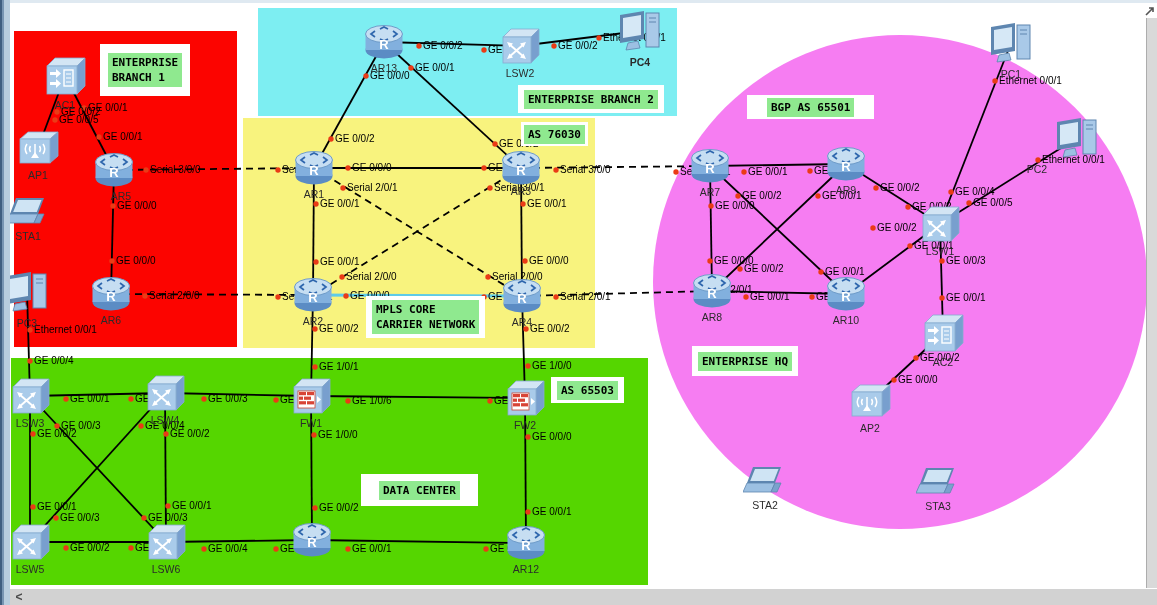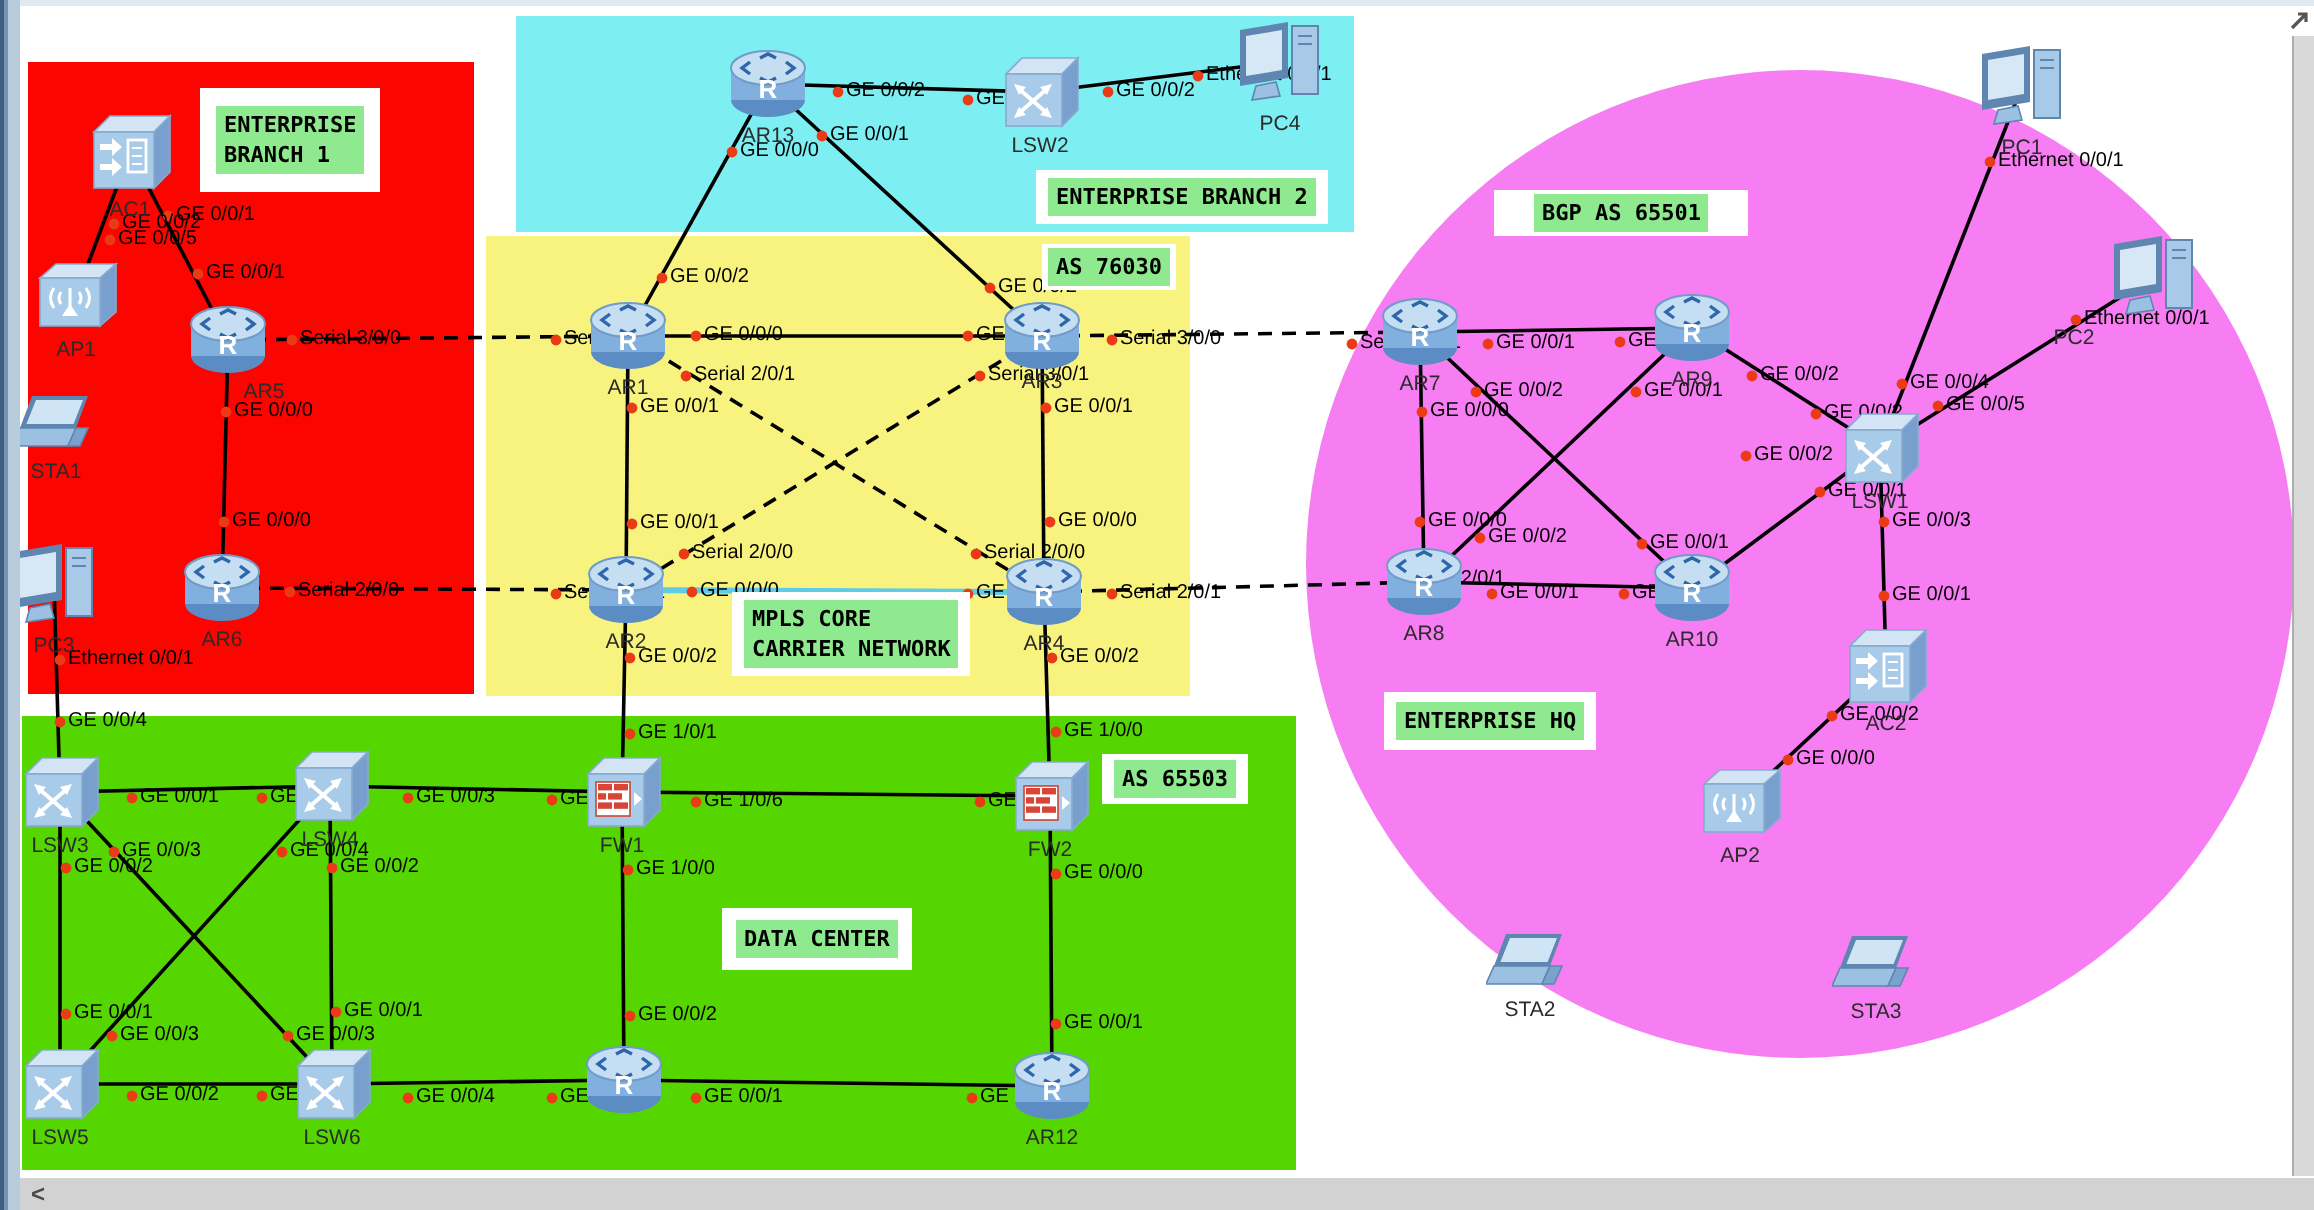--- a/index.html
+++ b/index.html
@@ -648,27 +648,27 @@
       <div class="node" style="left: 916px; top: 467px;"><svg width="44" height="32" viewBox="0 0 44 32">
           <polygon points="10,1 38,1 32,17 4,17" fill="#5e86b0"></polygon>
           <polygon points="12,3 35.5,3 30.8,15 7.2,15" fill="#cfe4f4"></polygon>
           <polygon points="4,17 32,17 28,26 0,26" fill="#9cc0e2" stroke="#5e86b0" stroke-width="0.8"></polygon>
           <polygon points="28,26 32,17 38,17 34,26" fill="#7aa2cc" stroke="#5e86b0" stroke-width="0.8"></polygon>
         </svg></div>
     </div>
   <div id="devlabels">
       <div class="dl" style="left: 29px; top: 99px;">AC1</div>
       <div class="dl" style="left: 2px; top: 169px;">AP1</div>
-      <div class="dl" style="left: 96px; top: 190px;">AR5</div>
+      <div class="dl" style="left: 85px; top: 190px;">AR5</div>
       <div class="dl" style="left: -8px; top: 230px;">STA1</div>
       <div class="dl" style="left: -9px; top: 317px;">PC3</div>
       <div class="dl" style="left: 75px; top: 314px;">AR6</div>
       <div class="dl" style="left: 348px; top: 62px;">AR13</div>
       <div class="dl" style="left: 484px; top: 67px;">LSW2</div>
-      <div class="dl" style="left: 604px; top: 56px;">PC4</div>
+      <div class="dl" style="left: 604px; top: 56px; font-weight: bold;">PC4</div>
       <div class="dl" style="left: 278px; top: 188px;">AR1</div>
       <div class="dl" style="left: 485px; top: 185px;">AR3</div>
       <div class="dl" style="left: 277px; top: 315px;">AR2</div>
       <div class="dl" style="left: 486px; top: 316px;">AR4</div>
       <div class="dl" style="left: -6px; top: 417px;">LSW3</div>
       <div class="dl" style="left: 129px; top: 414px;">LSW4</div>
       <div class="dl" style="left: 275px; top: 417px;">FW1</div>
       <div class="dl" style="left: 489px; top: 419px;">FW2</div>
       <div class="dl" style="left: -6px; top: 563px;">LSW5</div>
       <div class="dl" style="left: 130px; top: 563px;">LSW6</div>
@@ -686,21 +686,21 @@
       <div class="dl" style="left: 729px; top: 499px;">STA2</div>
       <div class="dl" style="left: 902px; top: 500px;">STA3</div>
     </div>
   <div id="boxes">
       <div class="lbox" style="left: 100px; top: 44px; padding: 9px 8px;"><div class="lgreen"><div>ENTERPRISE</div><div>BRANCH 1</div></div></div>
       <div class="lbox" style="left: 518px; top: 85px; padding: 4px 6px;"><div class="lgreen"><div>ENTERPRISE BRANCH 2</div></div></div>
       <div class="lbox" style="left: 521px; top: 122px; padding: 2px 3px;"><div class="lgreen"><div>AS 76030</div></div></div>
       <div class="lbox" style="left: 747px; top: 95px; padding: 2px 20px;"><div class="lgreen"><div>BGP AS 65501</div></div></div>
       <div class="lbox" style="left: 366px; top: 296px; padding: 4px 6px;"><div class="lgreen"><div>MPLS CORE</div><div>CARRIER NETWORK</div></div></div>
       <div class="lbox" style="left: 551px; top: 377px; padding: 3px 6px;"><div class="lgreen"><div>AS 65503</div></div></div>
-      <div class="lbox" style="left: 361px; top: 454px; padding: 6px 7px;"><div class="lgreen"><div>DATA CENTER</div></div></div>
+      <div class="lbox" style="left: 361px; top: 474px; padding: 6px 18px;"><div class="lgreen"><div>DATA CENTER</div></div></div>
       <div class="lbox" style="left: 692px; top: 346px; padding: 5px 6px;"><div class="lgreen"><div>ENTERPRISE HQ</div></div></div>
     </div>
 
   <div id="frame-left"></div>
   <div id="frame-top"></div>
   <div id="vscroll"></div>
   <div id="hscroll">
     <div class="btn">&lt;</div>
   </div>
   <span id="corner-arrow">

